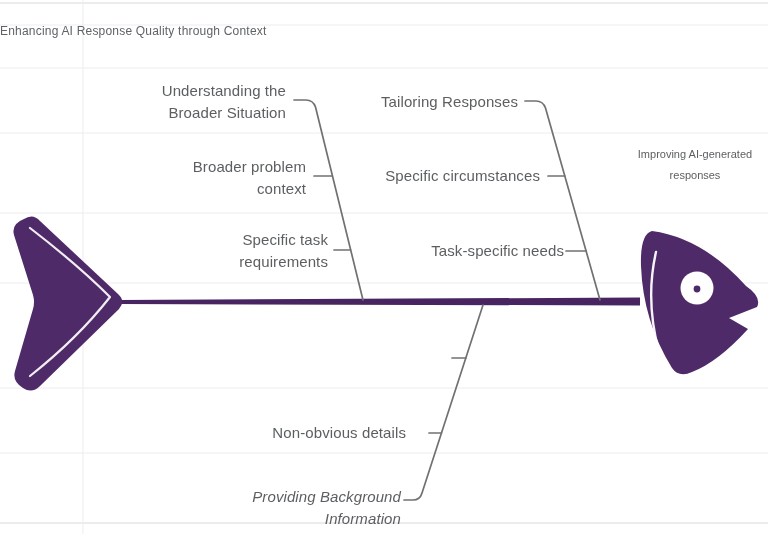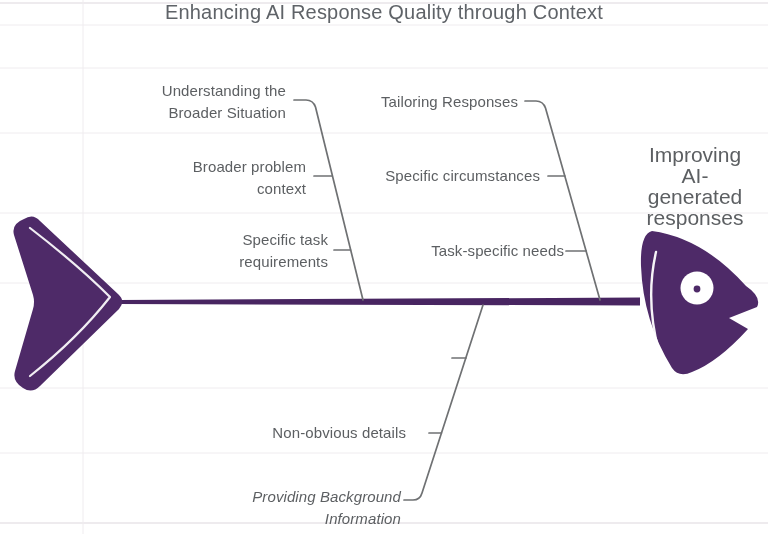--- a/index.html
+++ b/index.html
@@ -8,26 +8,26 @@
     font-family:"Liberation Sans","DejaVu Sans",sans-serif;
   }
   svg.layer{position:absolute;left:0;top:0;}
   .label{
     position:absolute;color:var(--text,#5c5f62);font-size:15px;line-height:22px;
     letter-spacing:.1px;
   }
   .label.right{text-align:right;}
   .label.nowrap{white-space:nowrap;text-align:right;}
   .title{
-    position:absolute;left:0;right:0;top:1px;text-align:center;
-    color:var(--title,#5f6368);font-size:20px;letter-spacing:.2px;
+    position:absolute;left:0;right:0;top:24px;text-align:left;
+    color:var(--title,#5f6368);font-size:12px;letter-spacing:.2px;
   }
   .effect{
     position:absolute;left:635px;top:144px;width:120px;text-align:center;
-    color:var(--text,#5c5f62);font-size:21px;line-height:21px;
+    color:var(--text,#5c5f62);font-size:11px;line-height:21px;
   }
 </style>
 </head>
 <body>
 
 <div class="stage">
 
   <svg class="layer" width="768" height="534" viewBox="0 0 768 534">
 
     <g>

